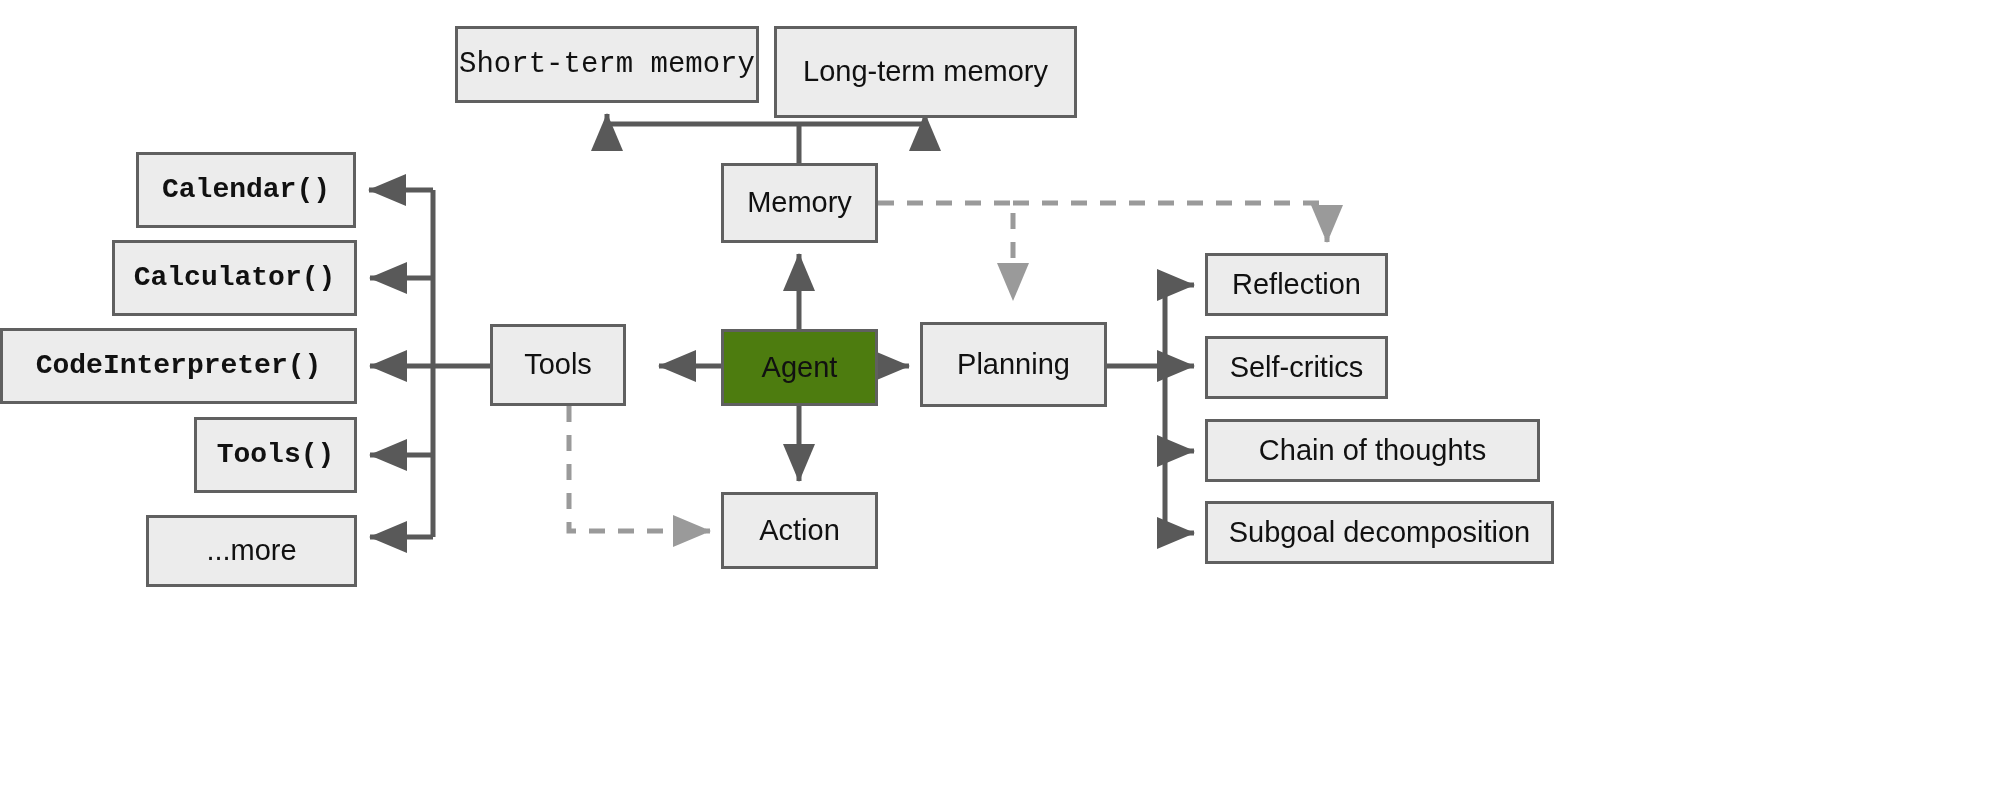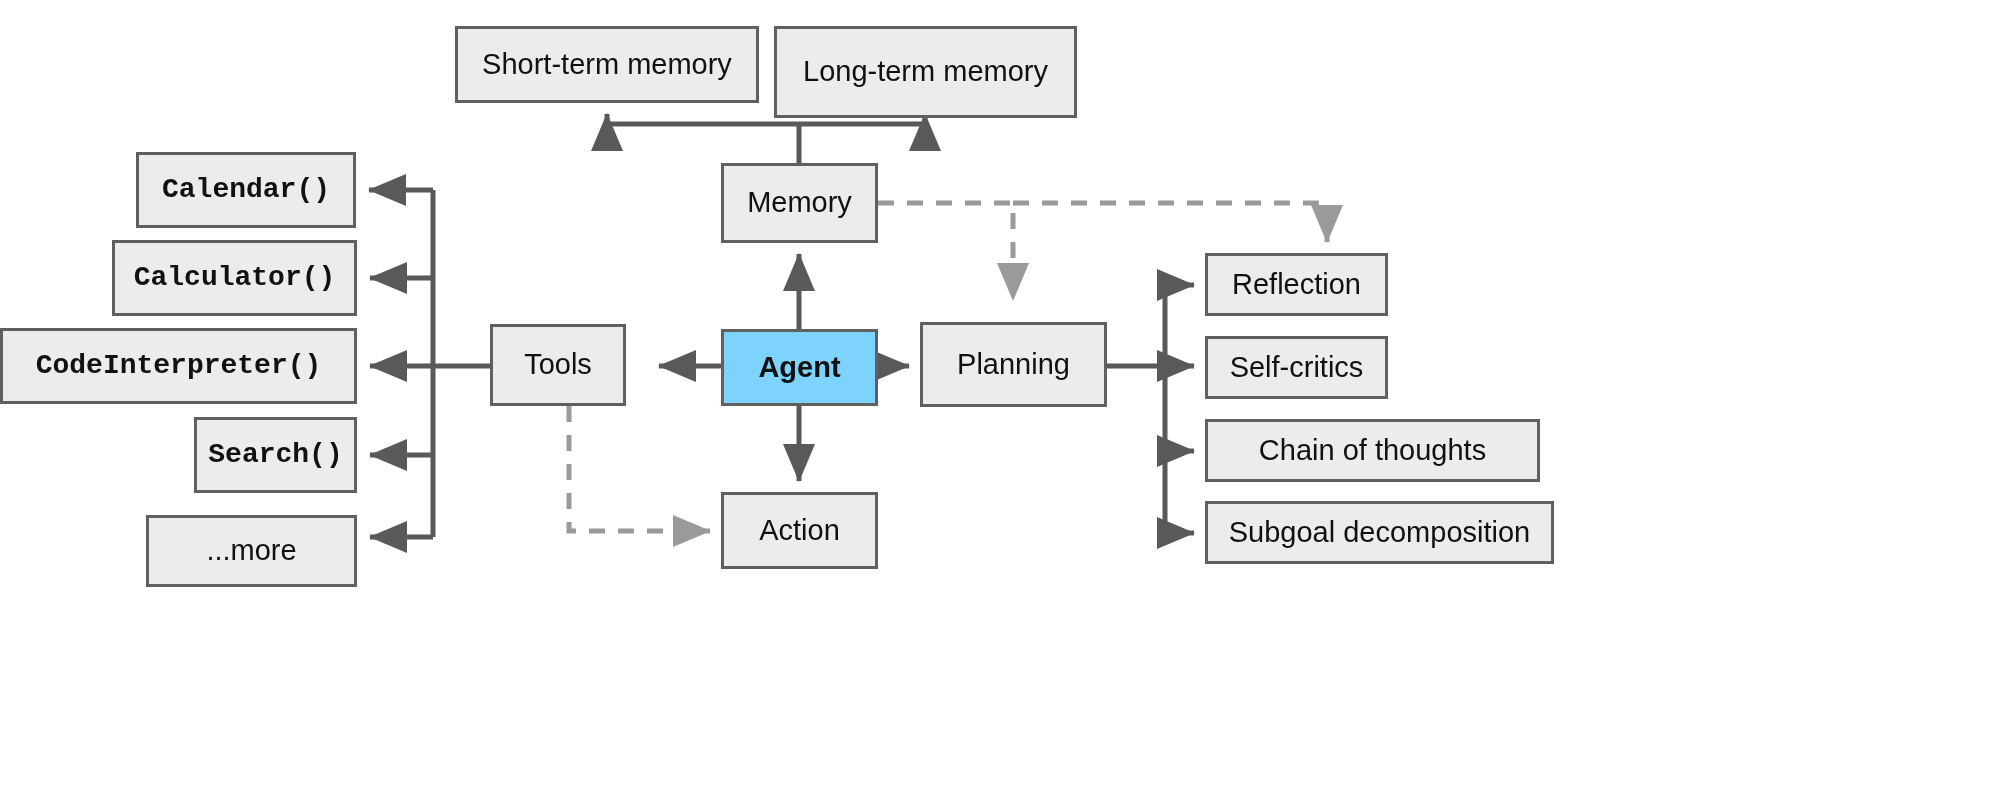--- a/index.html
+++ b/index.html
@@ -6,21 +6,21 @@
   body{width:1999px;height:793px;overflow:hidden;
        font-family:"Liberation Sans",sans-serif;}
   #diagram{position:relative;width:1999px;height:793px;background:#fff;}
   svg#canvas{position:absolute;left:0;top:0;width:1999px;height:793px;}
   .node{position:absolute;box-sizing:border-box;
         background:#ececec;border:3px solid #606060;
         display:flex;align-items:center;justify-content:center;
         color:#111;font-size:29px;line-height:1.1;
         font-family:"Liberation Sans",sans-serif;}
   .node.mono{font-family:"Liberation Mono",monospace;font-weight:700;font-size:28px;}
-  .node.accent{background:#7dd3fc;font-weight:700;}
+  .node.accent{background:#4d7c0f;font-weight:400;}
 </style>
 </head>
 <body>
 
 <div id="diagram">
 
   <svg id="canvas" viewBox="0 0 1999 793">
     <defs>
       <marker id="arrowSolid" markerWidth="9" markerHeight="9" refX="7.4" refY="3.2" orient="auto" markerUnits="strokeWidth">
         <path d="M0,0 L7.6,3.2 L0,6.4 z" fill="#595959"></path>
@@ -60,21 +60,21 @@
 
     <g fill="none" stroke="#9a9a9a" stroke-width="5" stroke-dasharray="16,13">
        Planning (dashed) and ---&gt; Reflection (dashed) --&gt;
       <path d="M878,203 L1013,203 L1013,300" marker-end="url(#arrowDashed)"></path>
       <path d="M1013,203 L1327,203 L1327,242" marker-end="url(#arrowDashed)"></path>
        Action (dashed) --&gt;
       <path d="M569,406 L569,531 L710,531" marker-end="url(#arrowDashed)"></path>
     </g>
   </svg>
 
-  <div class="node" style="left:455px;top:26px;width:304px;height:77px;">
+  <div class="node" style="left:455px;top:26px;width:304px;height:77px;font-family:Liberation Mono, monospace;">
     <span>Short-term memory</span>
   </div>
 
   <div class="node" style="left:774px;top:26px;width:303px;height:92px;">
     <span>Long-term memory</span>
   </div>
 
   <div class="node" style="left:721px;top:163px;width:157px;height:80px;">
     <span>Memory</span>
   </div>
@@ -101,21 +101,21 @@
 
   <div class="node mono" style="left:112px;top:240px;width:245px;height:76px;">
     <span>Calculator()</span>
   </div>
 
   <div class="node mono" style="left:0px;top:328px;width:357px;height:76px;">
     <span>CodeInterpreter()</span>
   </div>
 
   <div class="node mono" style="left:194px;top:417px;width:163px;height:76px;">
-    <span>Search()</span>
+    <span>Tools()</span>
   </div>
 
   <div class="node" style="left:146px;top:515px;width:211px;height:72px;">
     <span>...more</span>
   </div>
 
   <div class="node" style="left:1205px;top:253px;width:183px;height:63px;">
     <span>Reflection</span>
   </div>
 

